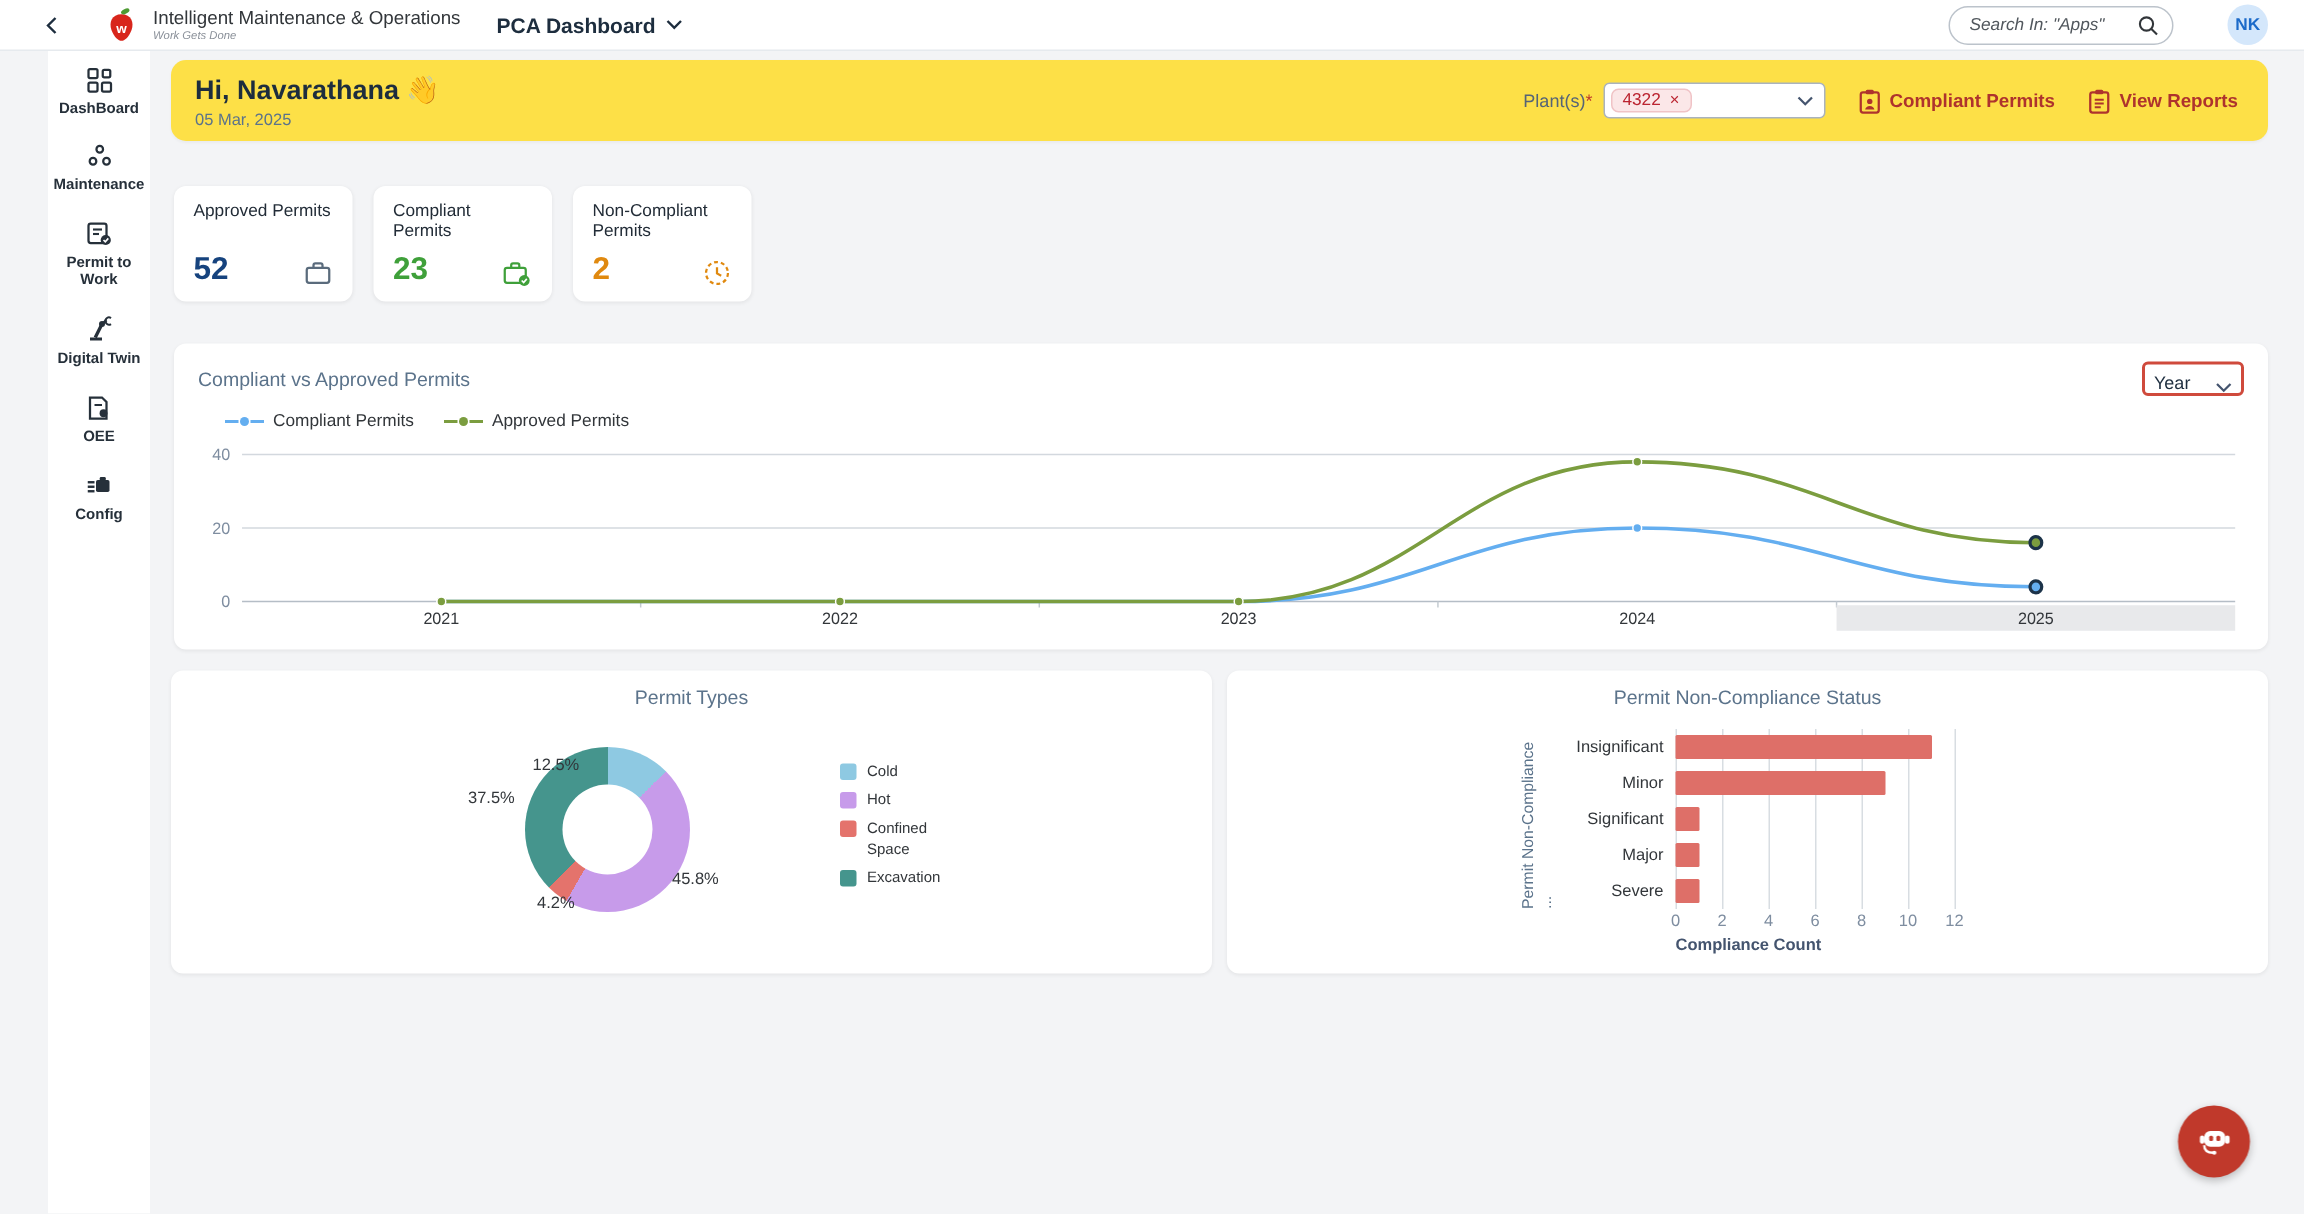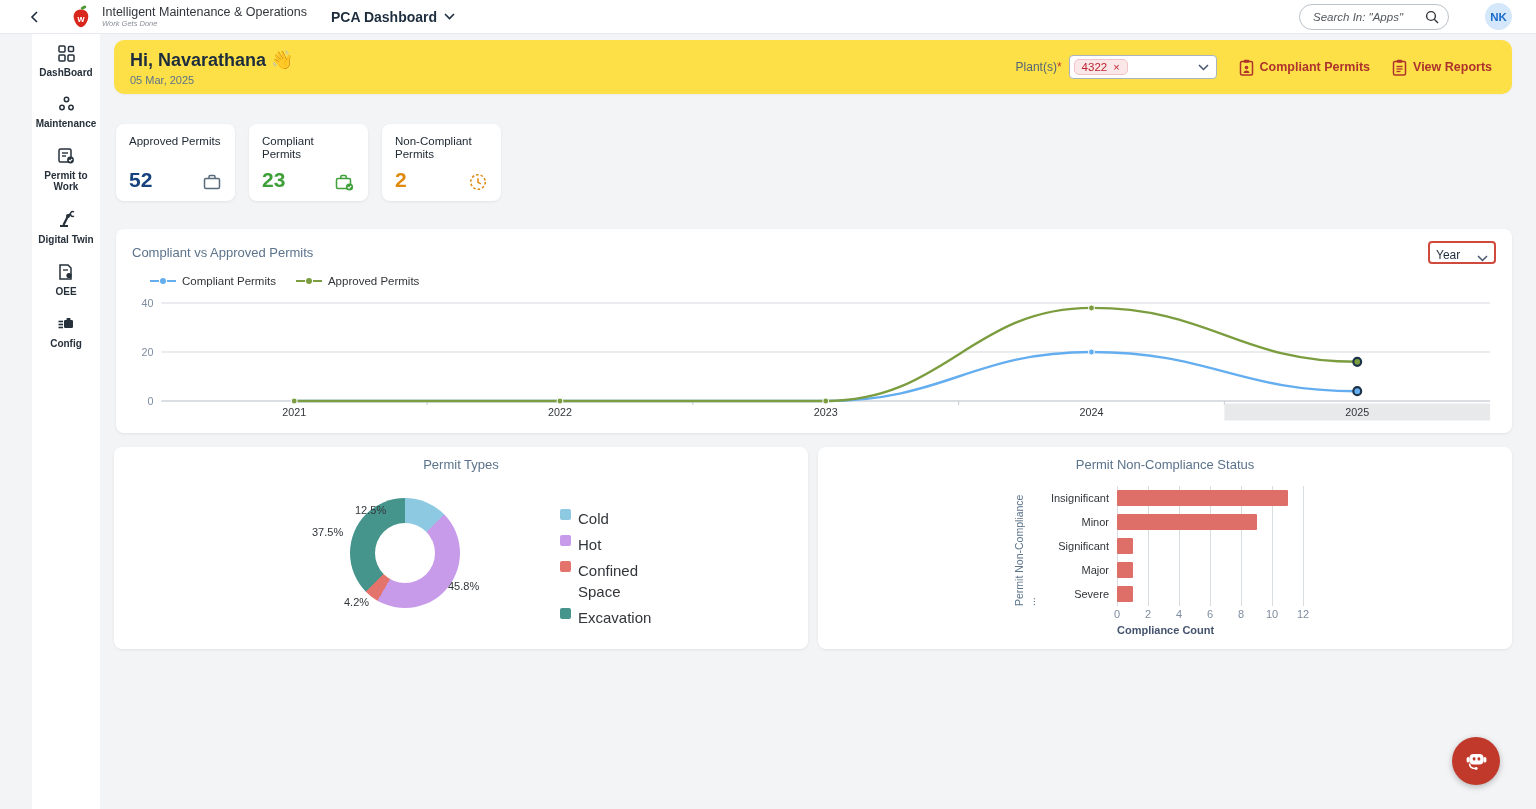--- a/index.html
+++ b/index.html
@@ -67,26 +67,26 @@
   .cc-title { text-align:center; font-size:13px; color:#5b738b; }
 
   
   .pie-content { display:flex; justify-content:center; align-items:flex-start; gap:40px; margin-top:12px; }
   .pie-block { position:relative; width:230px; height:135px; }
   .donut { position:absolute; left:60px; top:14px; width:110px; height:110px; border-radius:50%; }
   .donut::after { content:""; position:absolute; left:25px; top:25px; width:60px; height:60px; background:#fff; border-radius:50%; }
   .plab { position:absolute; font-size:11px; color:#32363a; }
   .p0 { left:65px; top:20px; }
   .p1 { left:158px; top:96px; }
-  .p2 { left:54px; top:112px; }
+  .p2 { left:68px; top:112px; }
   .p3 { left:22px; top:42px; }
   .pie-legend { display:flex; flex-direction:column; gap:5px; margin-top:24px; }
   .pleg-item { display:flex; gap:7px; cursor:pointer; width:72px; }
   .pleg-sw { width:11px; height:11px; border-radius:2px; flex:0 0 auto; margin-top:1px; }
-  .pleg-t { font-size:15px; color:#32363a; line-height:1.4; }
+  .pleg-t { font-size:10px; color:#32363a; line-height:1.4; }
 
   
   .bar-chart { display:flex; justify-content:center; margin-top:10px; }
   .bar-ylab { writing-mode:vertical-rl; transform:rotate(180deg); font-size:10.5px; color:#5b738b; height:120px; margin-top:4px; }
   .bar-cats { display:flex; flex-direction:column; margin:4px 8px 0 4px; }
   .bcat { height:24px; display:flex; align-items:center; justify-content:flex-end; font-size:11px; color:#32363a; min-width:68px; }
   .bar-plot { position:relative; width:200px; margin-top:4px; height:120px; }
   .bgl { position:absolute; top:0; bottom:0; width:1px; background:#d8dde2; }
   .brow { position:relative; height:24px; display:flex; align-items:center; }
   .bfill { height:16px; border-radius:1px; }

